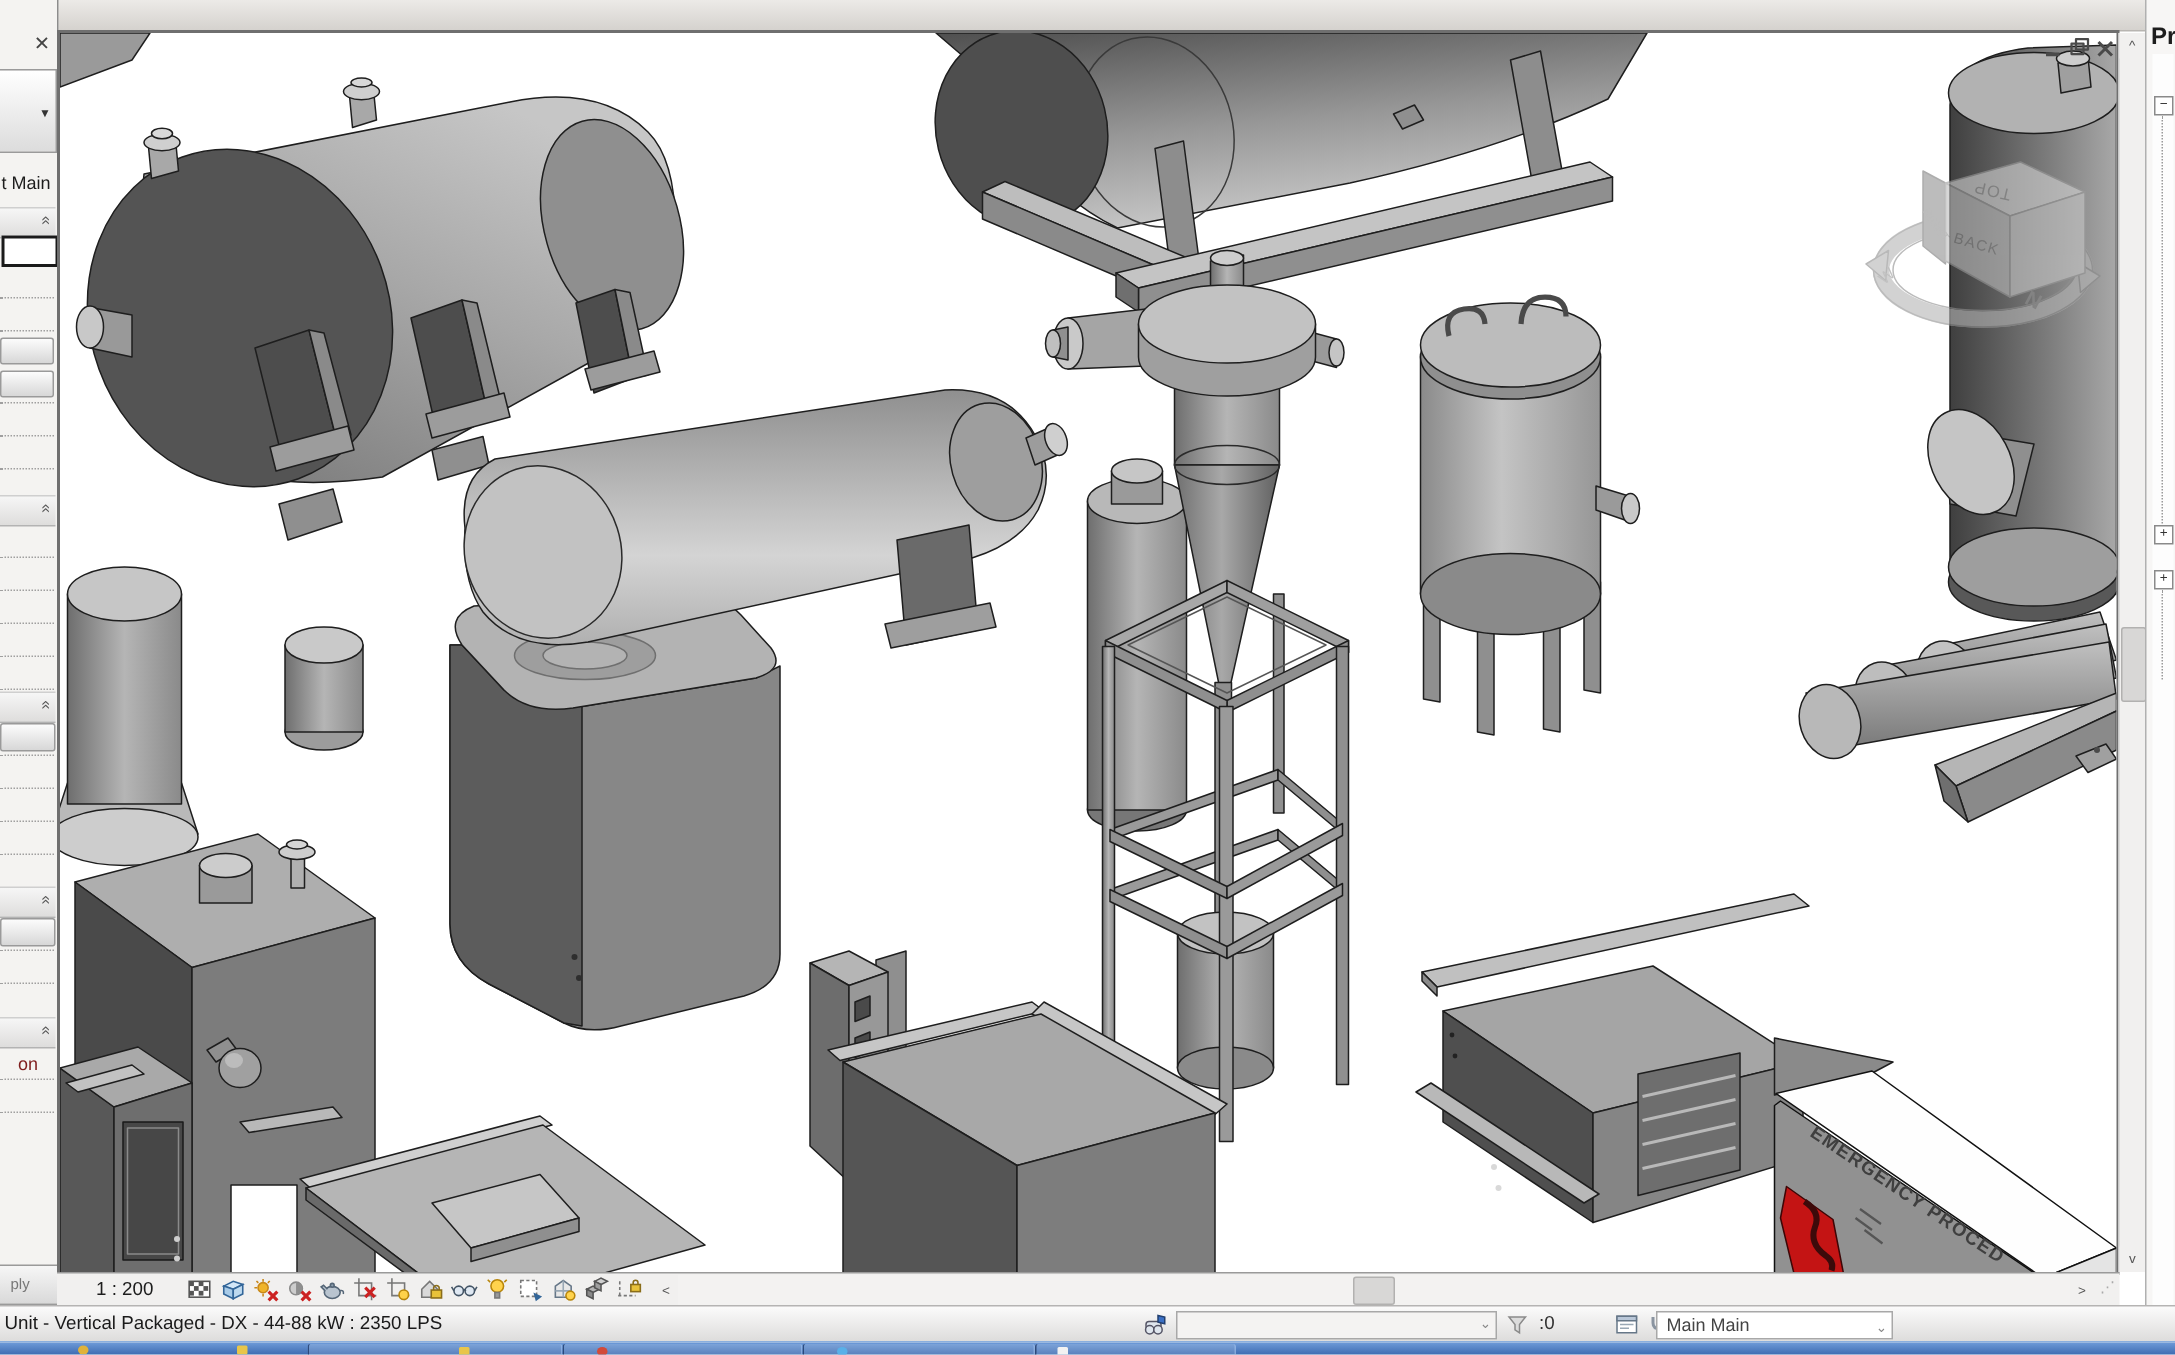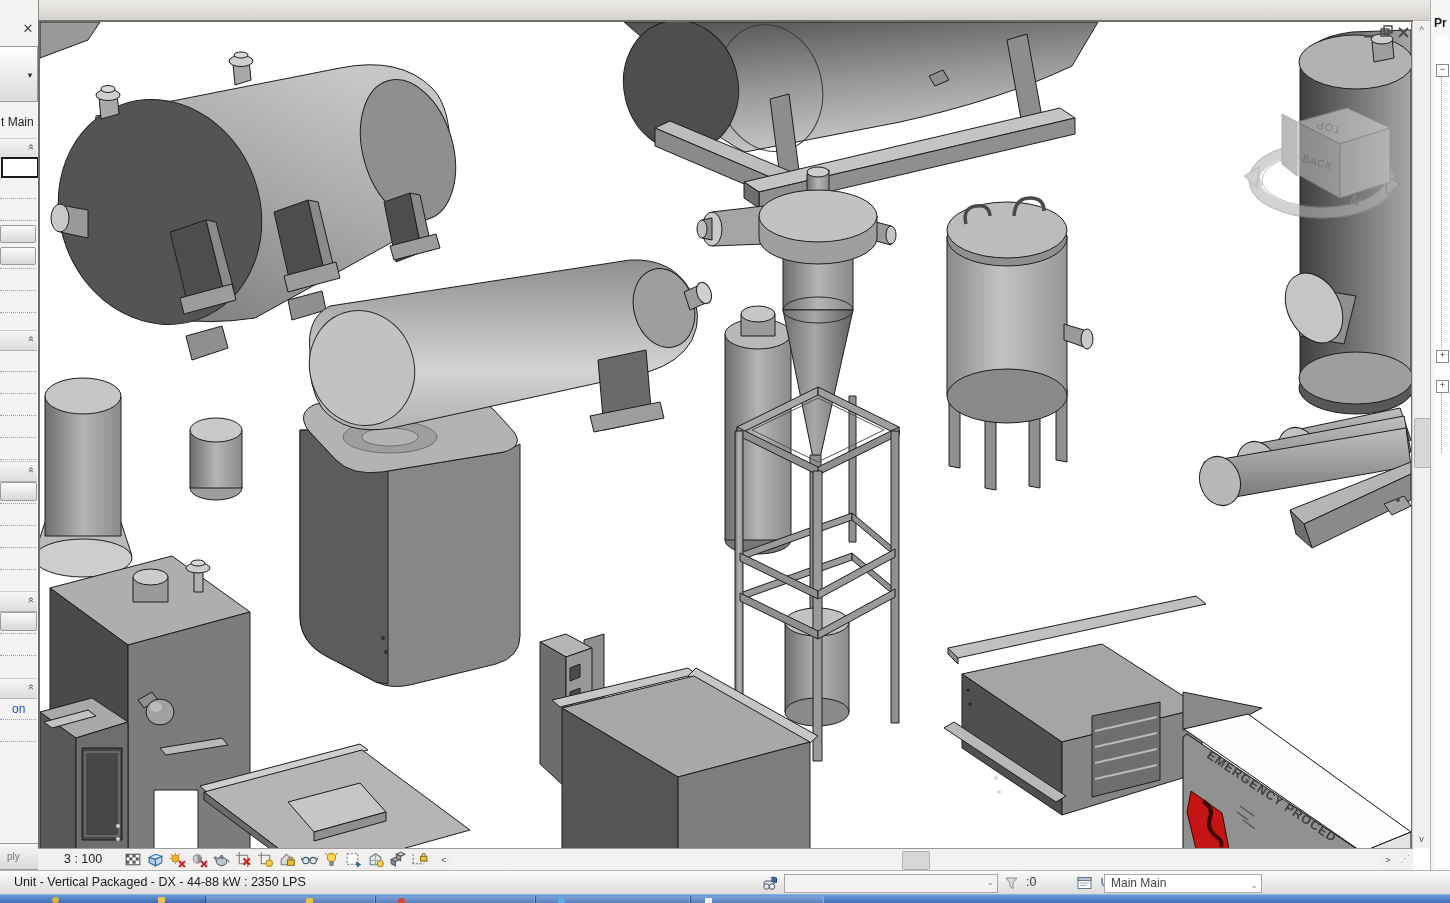--- a/index.html
+++ b/index.html
@@ -12,46 +12,46 @@
   #leftpanel{left:0;top:0;width:38px;height:870px;background:#f4f3f1;border-right:1px solid #8c8c8c;}
   #lp-close{left:20px;top:21px;width:16px;height:16px;font-size:13px;color:#444;text-align:center;line-height:16px;cursor:default;}
   #lp-combo{left:0;top:46px;width:37px;height:54px;background:linear-gradient(#ffffff,#dcdcdc);border:1px solid #9a9a9a;border-left:none;}
   #lp-combo .arr{position:absolute;right:3px;top:24px;font-size:8px;color:#333;}
   #lp-edittype{left:1px;top:115px;width:36px;font-size:12px;color:#1d1d1d;}
   .lp-header{left:0;width:37px;height:19px;background:linear-gradient(#f6f6f6,#dedddc);border-top:1px solid #cfcfcf;border-bottom:1px solid #b3b3b3;}
   .lp-header .chev{position:absolute;right:4px;top:2px;font-size:11px;color:#555;display:inline-block;transform:rotate(-90deg);}
   .dotline{left:0;width:36px;height:0;border-top:1px dotted #9f9f9f;}
   .lp-selrow{left:1px;top:157px;width:34px;height:17px;background:#fff;border:2px solid #1a1a1a;}
   .lp-btn{left:0;width:34px;height:16px;background:linear-gradient(#fcfcfc,#d7d7d7);border:1px solid #9a9a9a;border-radius:2px;}
-  #lp-on{left:12px;top:702px;font-size:12px;color:#1d4ed8;}
+  #lp-on{left:12px;top:702px;font-size:12px;color:#7f1d1d;}
   #lp-apply{left:0;top:843px;width:37px;height:25px;background:linear-gradient(#f6f6f6,#d9d9d9);border:1px solid #9a9a9a;border-left:none;font-size:10px;color:#777;line-height:25px;padding-left:7px;}
   
   #frame{left:38px;top:20px;width:1375px;height:830px;background:#6f6f6f;}
   #canvas{left:40px;top:22px;width:1371px;height:826px;background:#fff;overflow:hidden;}
   #scene{position:absolute;left:0;top:0;}
   
   #vscroll{left:1412px;top:22px;width:17px;height:826px;background:#f1f0ef;border-left:1px solid #c9c9c9;}
   .sbtn{position:absolute;width:17px;height:17px;color:#555;font-size:9px;text-align:center;line-height:17px;background:#f1f0ef;}
   #vthumb{position:absolute;left:1px;top:396px;width:15px;height:48px;background:#d8d7d6;border:1px solid #b2b1b0;border-radius:2px;}
   #rightpanel{left:1430px;top:0;width:20px;height:870px;background:#f7f6f5;border-left:1px solid #b0b0b0;}
-  #rp-header{left:1434px;top:16px;font-size:12px;color:#1d1d1d;font-weight:bold;}
+  #rp-header{left:1434px;top:16px;font-size:16px;color:#1d1d1d;font-weight:bold;}
   #rightpanel .tree{position:absolute;left:4px;top:36px;bottom:0;width:14px;background:#fdfdfd;}
   .treebox{position:absolute;left:1px;width:11px;height:11px;border:1px solid #8a8a8a;background:#fff;font-size:9px;line-height:9px;text-align:center;color:#333;}
   .treeline{position:absolute;left:6px;width:0;border-left:1px dotted #9a9a9a;}
   
   #bottombar{left:38px;top:848px;width:1375px;height:22px;background:#f1f0ef;border-top:1px solid #9a9a9a;}
   #vcb-scale{position:absolute;left:26px;top:3px;font-size:12.5px;color:#1d1d1d;}
   #vcb-icons{position:absolute;left:86px;top:1px;display:flex;gap:3px;}
   .vcbi{width:19px;height:19px;display:inline-block;}
   #hscroll{position:absolute;left:398px;top:1px;width:960px;height:20px;background:#f3f2f1;}
   #hthumb{position:absolute;left:466px;top:1px;width:26px;height:17px;background:#d8d7d6;border:1px solid #b2b1b0;border-radius:2px;}
   #grip{position:absolute;left:1362px;top:3px;width:12px;height:14px;color:#aaa;font-size:10px;line-height:14px;}
   
   #statusbar{left:0;top:870px;width:1450px;height:24px;background:linear-gradient(#fbfbfb,#dcdbda);border-top:1px solid #b5b4b3;}
-  #sb-text{position:absolute;left:14px;top:4px;font-size:12.5px;color:#1a1a1a;white-space:nowrap;}
+  #sb-text{position:absolute;left:3px;top:4px;font-size:12.5px;color:#1a1a1a;white-space:nowrap;}
   .sb-icon{position:absolute;top:3px;width:19px;height:18px;}
   #sb-combo1{position:absolute;left:784px;top:3px;width:212px;height:17px;background:#f4f3f2;border:1px solid #a8a8a8;}
   #sb-combo1 .arr,#sb-combo2 .arr{position:absolute;right:3px;top:2px;font-size:9px;color:#888;}
   #sb-filtercount{position:absolute;left:1026px;top:4px;font-size:12.5px;color:#333;}
   #sb-combo2{position:absolute;left:1104px;top:3px;width:150px;height:17px;background:#fff;border:1px solid #a8a8a8;font-size:12px;color:#444;line-height:17px;padding-left:6px;}
   
   #taskbar{left:0;top:894px;width:1450px;height:9px;background:linear-gradient(#6d9ad8,#3966ad);border-top:1px solid #89aede;}
   .tb-seg{position:absolute;top:1px;height:8px;background:rgba(255,255,255,0.14);border-left:1px solid rgba(20,45,90,.7);border-right:1px solid rgba(170,200,240,.5);border-radius:2px 2px 0 0;}
   .tb-ic{position:absolute;top:2px;width:7px;height:6px;border-radius:1px;}
   svg text{font-family:"Liberation Sans",sans-serif;}
@@ -439,21 +439,21 @@
     <div class="treebox" style="top:28px">−</div>
     <div class="treeline" style="top:41px;height:272px"></div>
     <div class="treebox" style="top:314px">+</div>
     <div class="treebox" style="top:344px">+</div>
     <div class="treeline" style="top:357px;height:60px"></div>
   </div>
 </div>
 <div class="abs" id="rp-header">Pr</div>
 
 <div class="abs" id="bottombar">
-  <span id="vcb-scale">3 : 100</span>
+  <span id="vcb-scale">1 : 200</span>
   <div id="vcb-icons">
     <svg class="vcbi" viewBox="0 0 18 18">
         <rect x="2" y="4" width="13" height="10" fill="#fff" stroke="#555"></rect>
         <g fill="#555">
           <rect x="2" y="4" width="3" height="3"></rect>
           <rect x="8" y="4" width="3" height="3"></rect>
           <rect x="5" y="7" width="3" height="3"></rect>
           <rect x="11" y="7" width="3" height="3"></rect>
           <rect x="2" y="10" width="3" height="3"></rect>
           <rect x="8" y="10" width="3" height="3"></rect>

